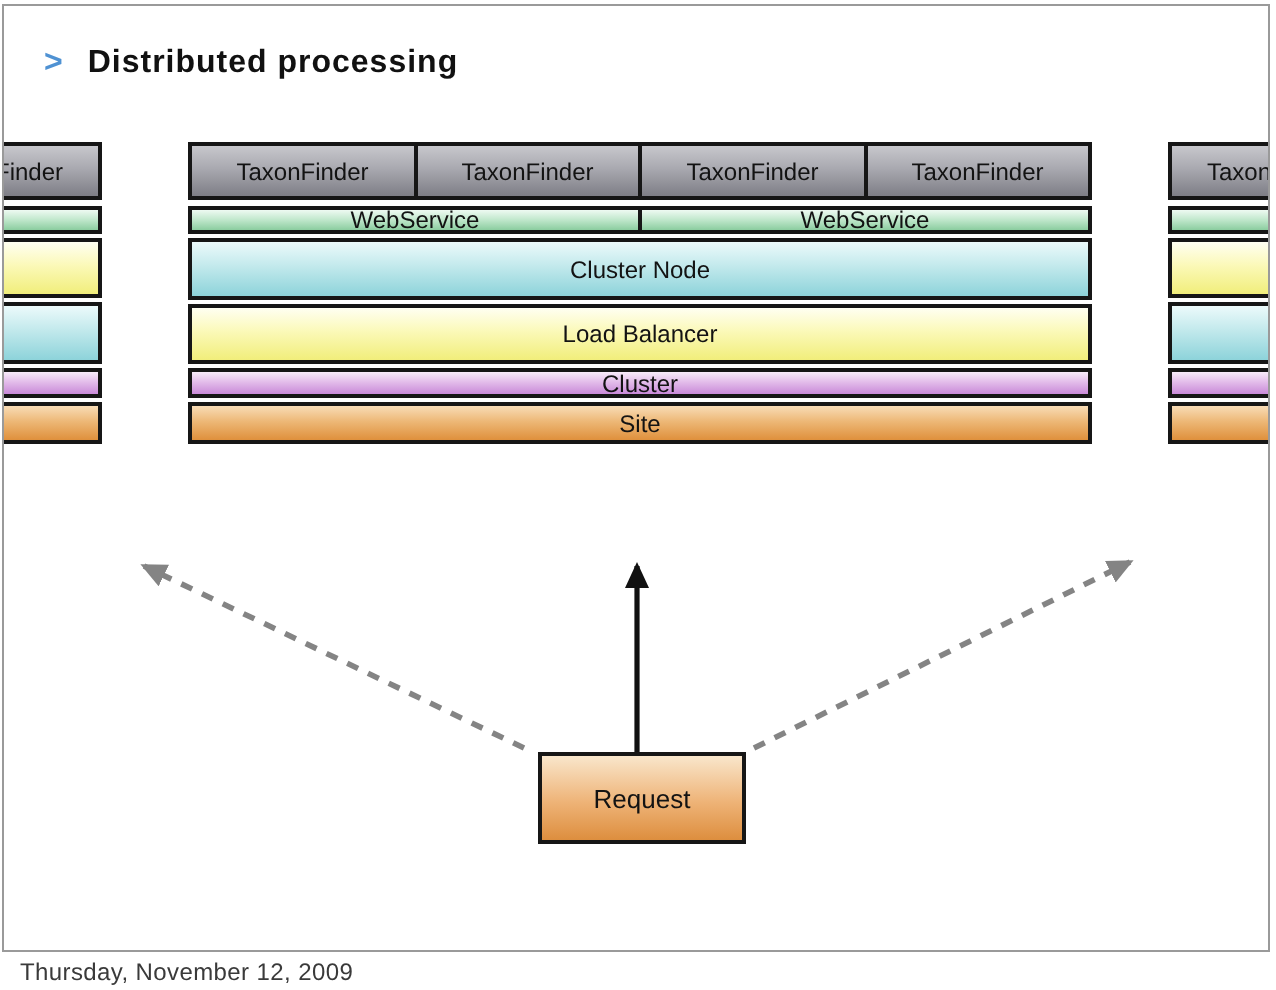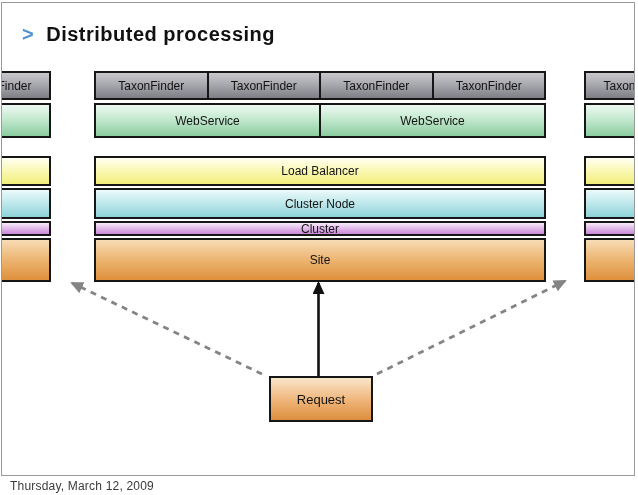--- a/index.html
+++ b/index.html
@@ -6,41 +6,41 @@
   body{
     width:638px;height:495px;position:relative;overflow:hidden;
     font-family:"Liberation Sans", sans-serif;
   }
   .slide{
     position:absolute;left:1px;top:2px;width:634px;height:474px;
     background:#fff;border:1px solid #9a9a9a;box-sizing:border-box;
     overflow:hidden;
   }
   .title{
-    position:absolute;left:20px;top:20px;font-size:20px;font-weight:700;
+    position:absolute;left:20px;top:20px;font-size:16px;font-weight:700;
     letter-spacing:0.5px;color:#111;white-space:nowrap;
   }
   .title .bullet{color:#4f92d3;margin-right:12px;font-weight:700;}
   .stack{position:absolute;top:68px;}
   .row{
     box-sizing:border-box;border:2px solid #161616;
     display:flex;align-items:center;justify-content:center;
     font-size:12px;color:#131313;text-align:center;
   }
   .cell{
     flex:1;height:100%;display:flex;align-items:center;justify-content:center;
     white-space:nowrap;overflow:hidden;
   }
   .cell + .cell{border-left:2px solid #161616;}
   .h1{height:29px;margin-bottom:3px;}
-  .h2{height:35px;margin-bottom:18px;}
+  .h2{height:14px;margin-bottom:2px;}
   .h3{height:30px;margin-bottom:2px;}
   .h4{height:31px;margin-bottom:2px;}
   .h5{height:15px;margin-bottom:2px;}
-  .h6{height:44px;}
+  .h6{height:21px;}
   .grad-gray  {background:linear-gradient(180deg,#c7c7cc 0%,#a9a9b0 45%,#7e7e86 100%);}
   .grad-green {background:linear-gradient(180deg,#eefaf2 0%,#c4e9cf 45%,#8bcd9f 100%);}
   .grad-yellow{background:linear-gradient(180deg,#fffff2 0%,#fbf9b8 45%,#f1ee7b 100%);}
   .grad-cyan  {background:linear-gradient(180deg,#ecfafb 0%,#c2e9ec 45%,#8dd3da 100%);}
   .grad-purple{background:linear-gradient(180deg,#f8ecfa 0%,#e3bdea 45%,#c98ad9 100%);}
   .grad-orange{background:linear-gradient(180deg,#f8dcb6 0%,#edb877 45%,#df903c 100%);}
   .request{
     position:absolute;left:267px;top:373px;width:104px;height:46px;
     box-sizing:border-box;border:2px solid #161616;
     background:linear-gradient(180deg,#f9e6cb 0%,#eeb377 55%,#dd8e3e 100%);
@@ -91,34 +91,34 @@
     <div class="row h1 grad-gray">
       <div class="cell">TaxonFinder</div>
       <div class="cell">TaxonFinder</div>
       <div class="cell">TaxonFinder</div>
       <div class="cell">TaxonFinder</div>
     </div>
     <div class="row h2 grad-green">
       <div class="cell">WebService</div>
       <div class="cell">WebService</div>
     </div>
+    <div class="row h4 grad-cyan">Cluster Node</div>
     <div class="row h3 grad-yellow">Load Balancer</div>
-    <div class="row h4 grad-cyan">Cluster Node</div>
     <div class="row h5 grad-purple">Cluster</div>
     <div class="row h6 grad-orange">Site</div>
   </div>
 
   <div class="stack" style="left:582px;width:105px;">
     <div class="row h1 grad-gray">
       <div class="cell">TaxonFinder</div>
     </div>
     <div class="row h2 grad-green"></div>
     <div class="row h3 grad-yellow"></div>
     <div class="row h4 grad-cyan"></div>
     <div class="row h5 grad-purple"></div>
     <div class="row h6 grad-orange"></div>
   </div>
 
   <div class="request">Request</div>
 
 </div>
 
-<div class="footer">Thursday, March 12, 2009</div>
+<div class="footer">Thursday, November 12, 2009</div>
 
 </body></html>

